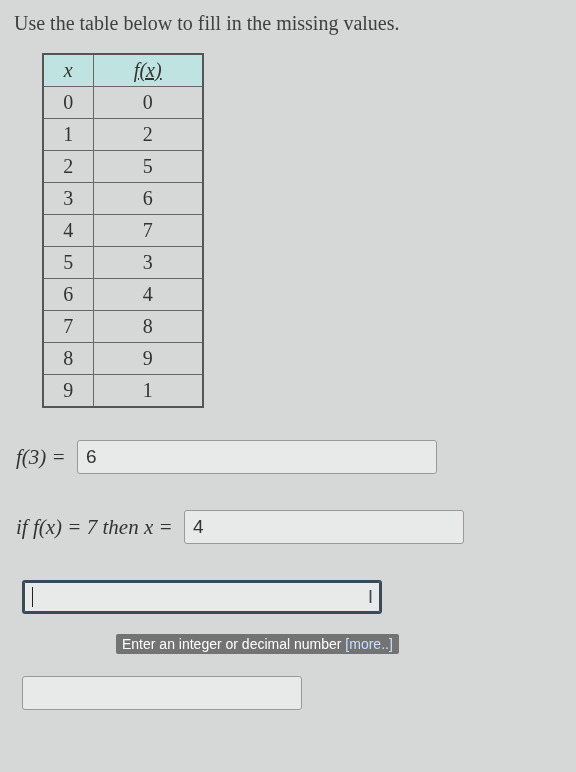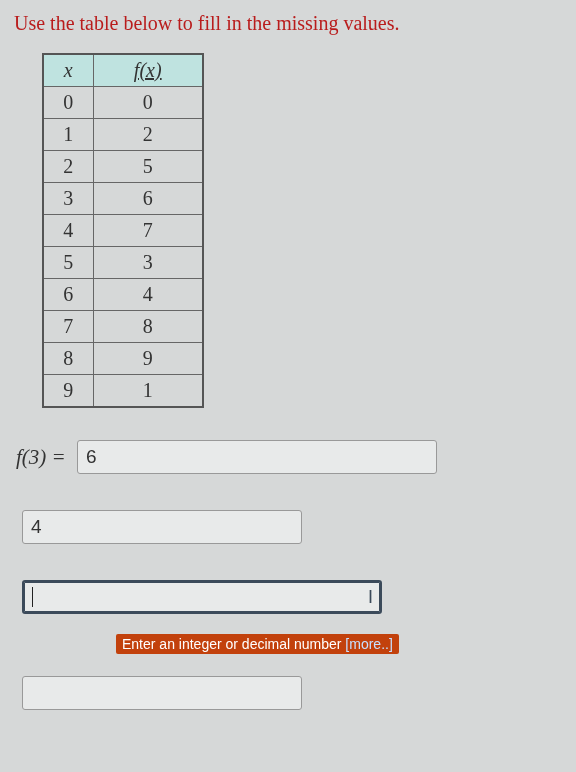--- a/index.html
+++ b/index.html
@@ -6,21 +6,21 @@
     body {
       margin: 0;
       padding: 12px 14px;
       width: 576px;
       font-family: Georgia, 'Times New Roman', serif;
       background: #d6d8d8;
       color: #333;
     }
     .prompt {
       font-size: 20px;
-      color: #b91c1c;
+      color: #404040;
       margin-bottom: 18px;
       font-weight: 500;
     }
     .table-wrap { margin-left: 28px; margin-bottom: 32px; }
     table.fxtable {
       border-collapse: collapse;
       border: 2px solid #555;
     }
     table.fxtable th, table.fxtable td {
       border: 1px solid #666;
@@ -84,21 +84,21 @@
       font-size: 18px;
       letter-spacing: -1px;
     }
     .hint-row { margin: -16px 0 14px 2px; }
     .hint {
       display: inline-block;
       margin-left: 100px;
       font-size: 14px;
       font-family: Arial, sans-serif;
       color: #fff;
-      background: #c2410c;
+      background: #737373;
       padding: 2px 6px;
       border-radius: 2px;
     }
     .hint .more { color: #c7e0ff; }
     sup { font-size: 0.7em; vertical-align: super; }
   </style>
 </head>
 <body>
 
 <div class="prompt">Use the table below to fill in the missing values.</div>
@@ -155,20 +155,21 @@
       </tbody>
   </table>
 </div>
 
 <div class="qline">
   <span class="math"><i>f</i>(3) =&nbsp;</span>
   <span class="answer-box wide">6</span>
 </div>
 
 <div class="qline">
+  <span class="math">if&nbsp;<i>f</i>(<i>x</i>) = 7 then <i>x</i> =&nbsp;</span>
   <span class="answer-box medium">4</span>
 </div>
 
 <div class="qline">
   <span class="answer-box wide focus">
     <span class="cursor"></span>
     <span></span>
     <span class="ibeam">I</span>
   </span>
 </div>

